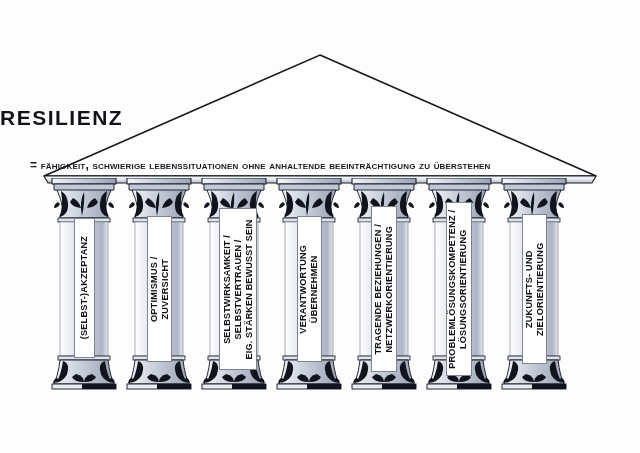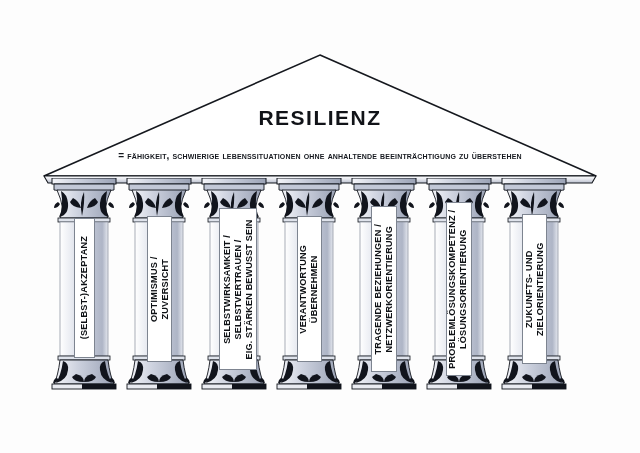--- a/index.html
+++ b/index.html
@@ -24,43 +24,44 @@
     left: 0;
     top: 0;
     width: 640px;
     height: 200px;
   }
   #title-block {
     position: absolute;
     left: 0;
     top: 100px;
     width: 640px;
-    text-align: center;
+    text-align: left;
     pointer-events: none;
   }
   #main-title {
     font-family: "Liberation Sans", sans-serif;
     font-size: 30px;
     font-weight: bold;
     letter-spacing: 1.5px;
     color: #111318;
     line-height: 1;
     font-variant: small-caps;
     text-transform: lowercase;
   }
   #main-title::first-letter { font-size: 30px; }
   #subtitle {
-    margin-top: 20px;
+    margin-top: 28px;
     font-family: "Liberation Sans", sans-serif;
-    font-size: 10px;
+    font-size: 12px;
     font-weight: bold;
     letter-spacing: 0.18px;
     color: #15181e;
     font-variant: small-caps;
     text-transform: lowercase;
+    padding-left: 30px;
   }
   .column {
     position: absolute;
     top: 178px;
     width: 72px;
     height: 222px;
   }
   .col-svg { position: absolute; left: 0; top: 0; }
   .label-box {
     position: absolute;

